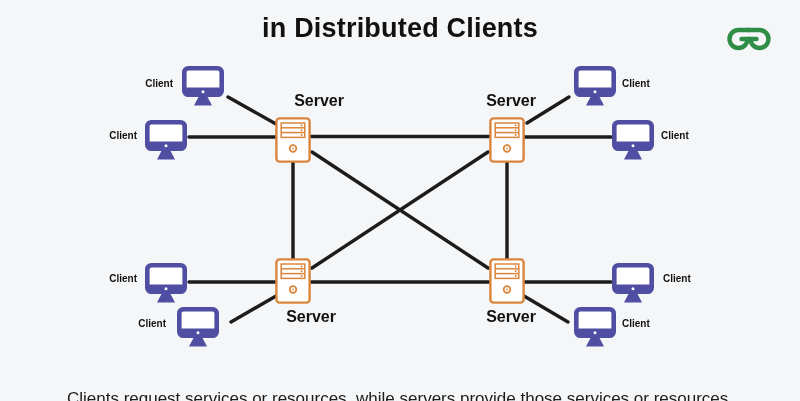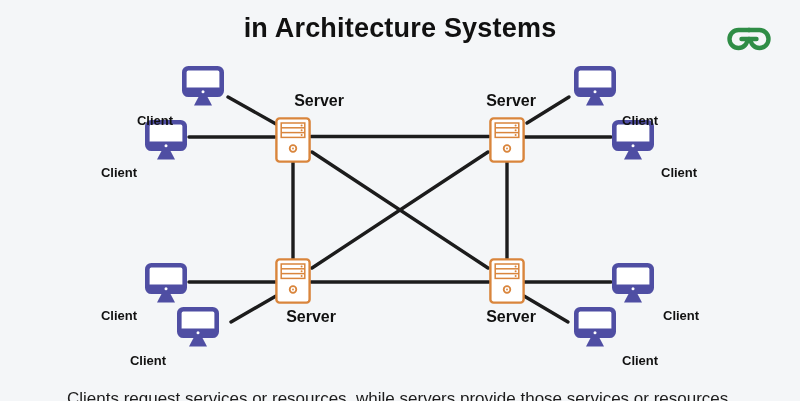--- a/index.html
+++ b/index.html
@@ -18,21 +18,21 @@
     font-size:27px;line-height:31px;font-weight:800;letter-spacing:.2px;
     color:var(--title-text,#111);
   }
   .logo{position:absolute;left:724px;top:22px;width:50px;height:32px;color:var(--logo-green,#2f8d46);}
   .conn-layer{position:absolute;left:0;top:0;width:800px;height:401px;z-index:1;}
   .conn{stroke:var(--line-black,#1c1c1c);stroke-width:3.4;stroke-linecap:round;}
   .node-icon{position:absolute;z-index:2;}
   .client-icon{width:42px;height:40px;color:var(--client-purple,#4f4ea3);}
   .server-icon-box{width:36px;height:46px;color:var(--server-orange,#d9853c);}
   .label{position:absolute;z-index:3;font-weight:700;color:var(--label-text,#111);white-space:nowrap;}
-  .client-label{font-size:13px;width:70px;margin-top:35px;}
+  .client-label{font-size:10px;width:70px;}
   .client-label.left{text-align:right;}
   .client-label.right{text-align:left;}
   .server-label{font-size:16px;width:76px;text-align:right;}
   .caption{
     position:absolute;left:0;right:0;top:357px;text-align:center;
     font-size:17px;font-weight:500;color:var(--caption-text,#1c1c1c);margin-top:32px;
   }
   .defs-hidden{position:absolute;width:0;height:0;overflow:hidden;}
 </style>
 </head>
@@ -60,21 +60,21 @@
     <symbol id="sym-gfg" viewBox="0 0 50 30">
       <path d="M 25.5 7 L 14.5 7 A 9 9 0 1 0 23.5 16 L 17.5 16" fill="none" stroke="currentColor" stroke-width="4.4" stroke-linecap="round"></path>
       <path d="M 24.5 7 L 35.5 7 A 9 9 0 1 1 26.5 16 L 32.5 16" fill="none" stroke="currentColor" stroke-width="4.4" stroke-linecap="round"></path>
     </symbol>
   </defs>
 </svg>
 
 <div class="stage">
 
   <div class="title">
-    <div>in Architecture Systems</div>
+    <div>in Distributed Clients</div>
   </div>
 
   <svg class="logo" viewBox="0 0 50 30">
     <use href="#sym-gfg"></use>
   </svg>
 
   <svg class="conn-layer" viewBox="0 0 800 401">
     <line class="conn" x1="311" y1="136.5" x2="489" y2="136.5"></line>
     <line class="conn" x1="311" y1="282" x2="489" y2="282"></line>
     <line class="conn" x1="293" y1="162" x2="293" y2="259"></line>

